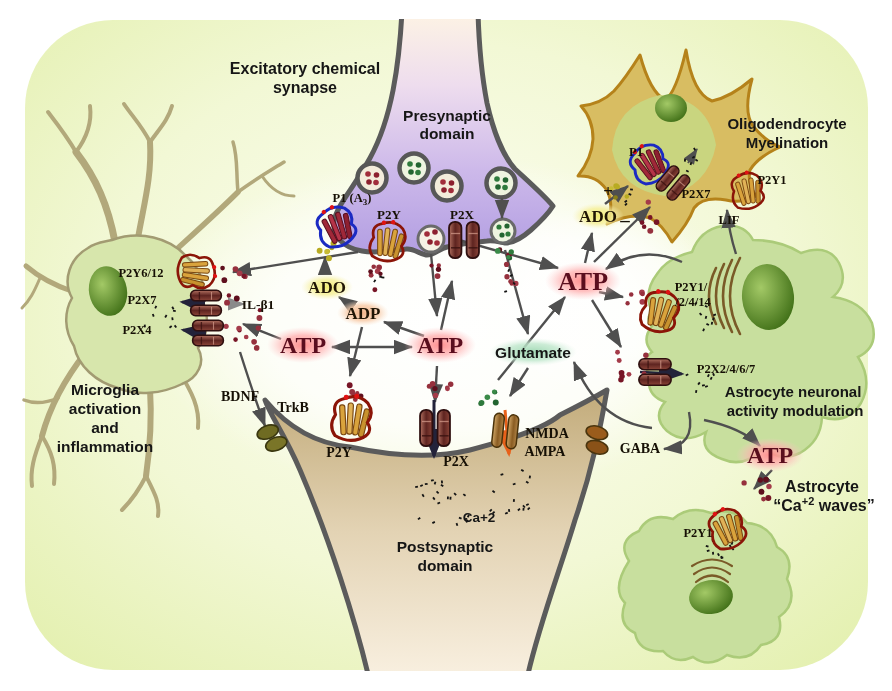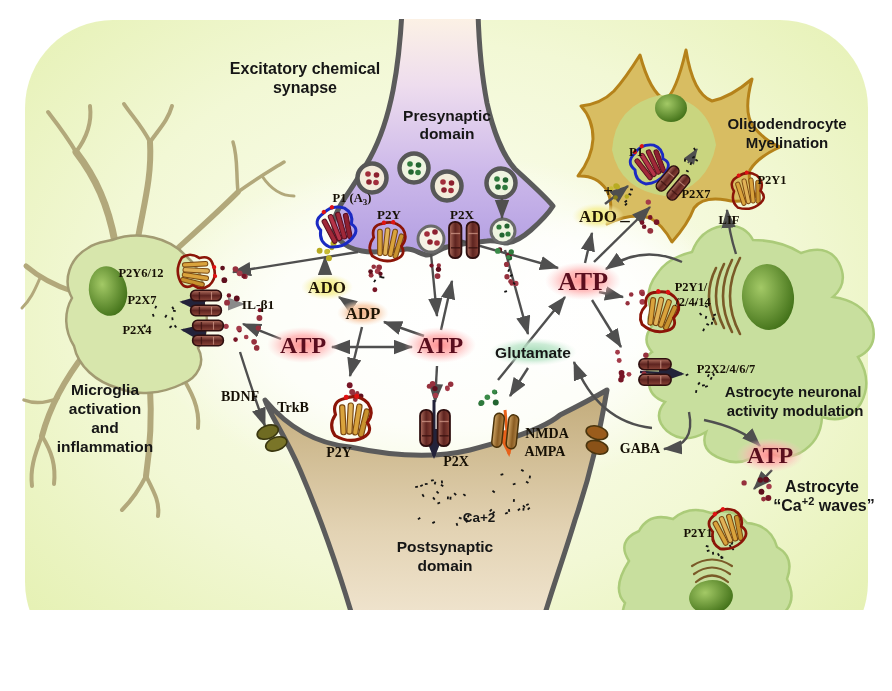--- a/index.html
+++ b/index.html
@@ -1,16 +1,16 @@
 <!DOCTYPE html>
 <html><head>
 <meta charset="utf-8">
 <style>
   html,body{margin:0;padding:0;background:#ffffff;}
-  .stage{width:892px;height:610px;position:relative;background:#ffffff;overflow:hidden;}
+  .stage{width:892px;height:691px;position:relative;background:#ffffff;overflow:hidden;}
   svg{display:block;}
   .t-sans{font-family:"Liberation Sans","DejaVu Sans",sans-serif;font-weight:bold;}
   .t-serif{font-family:"Liberation Serif","DejaVu Serif",serif;font-weight:bold;}
   text{user-select:none;}
 </style>
 </head>
 <body>
 
 <div class="stage">
 <svg width="892" height="691" viewBox="0 0 892 691">

